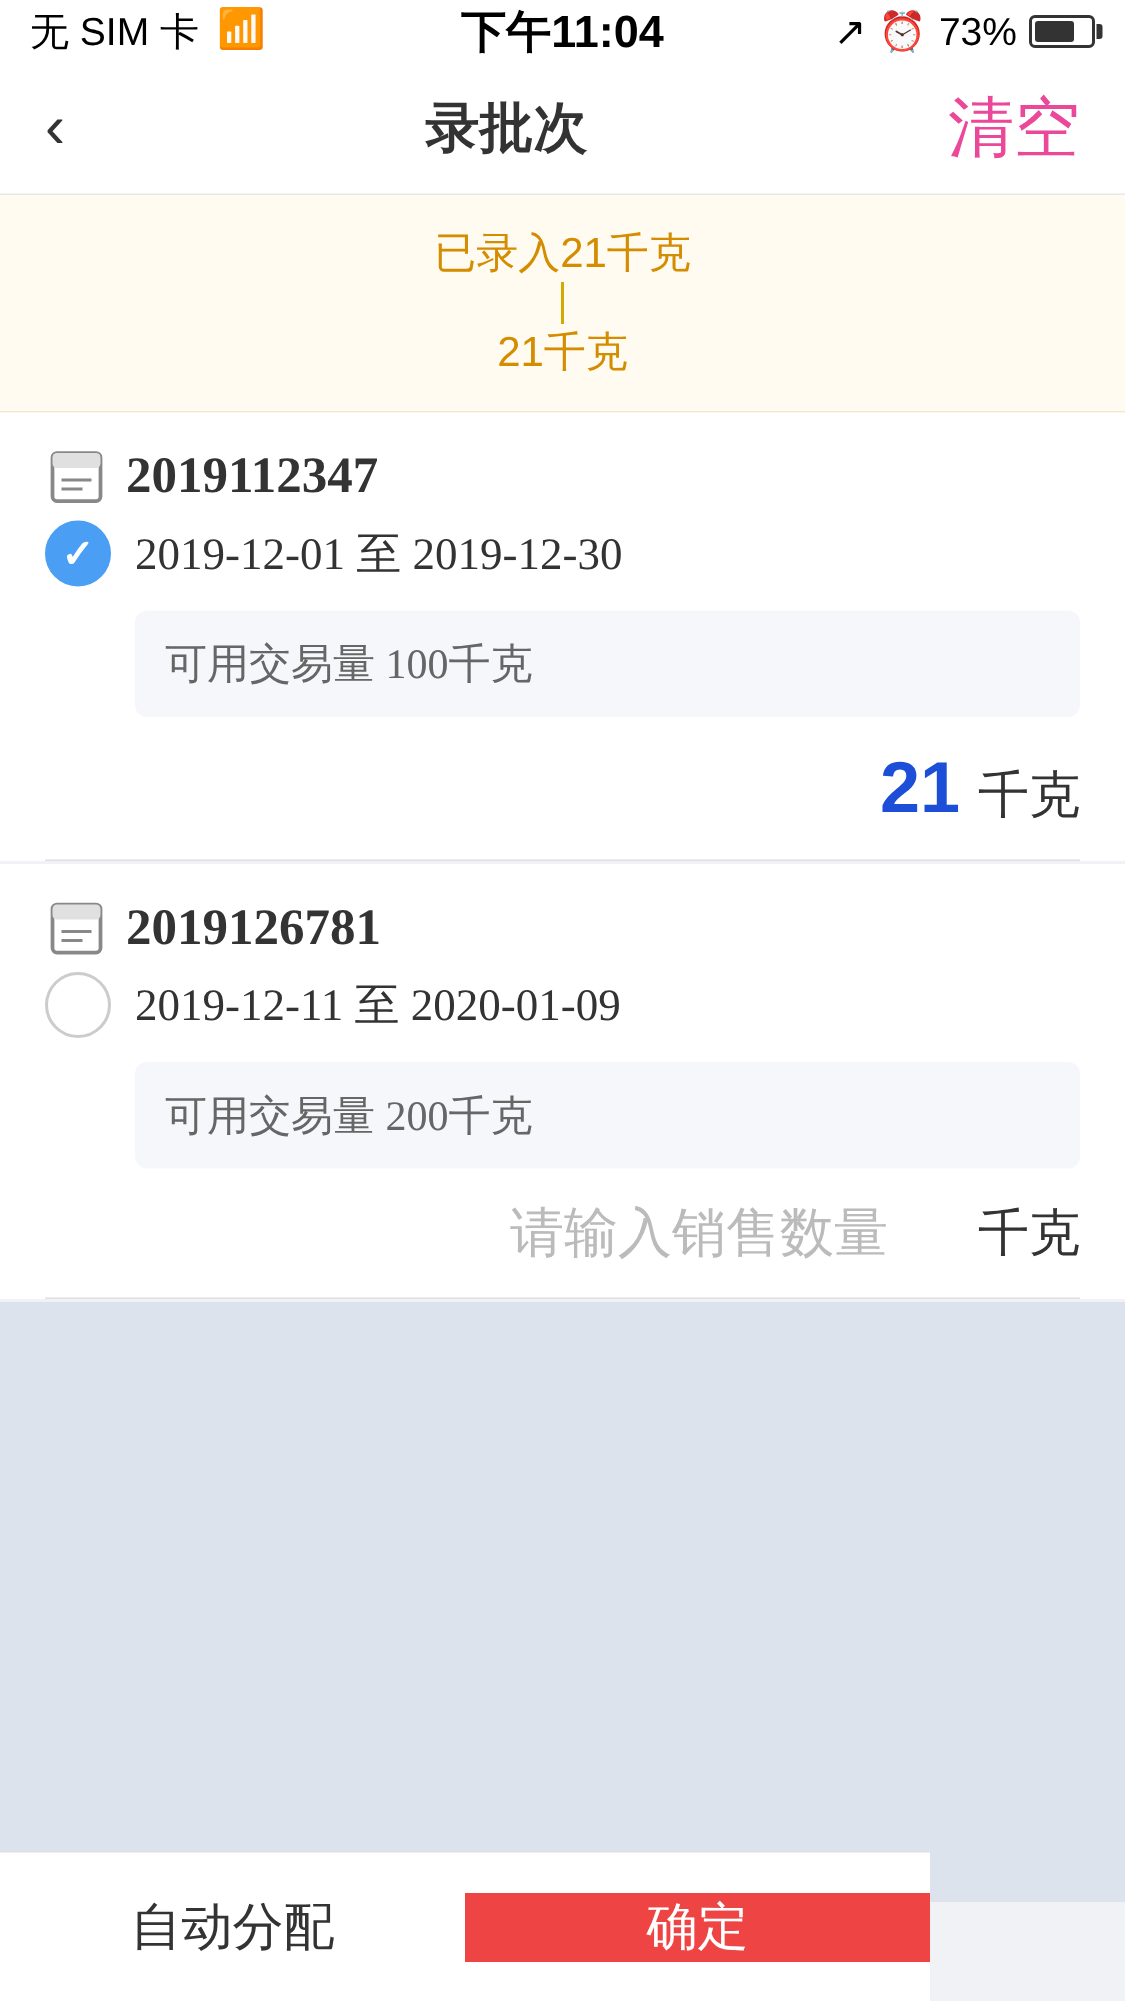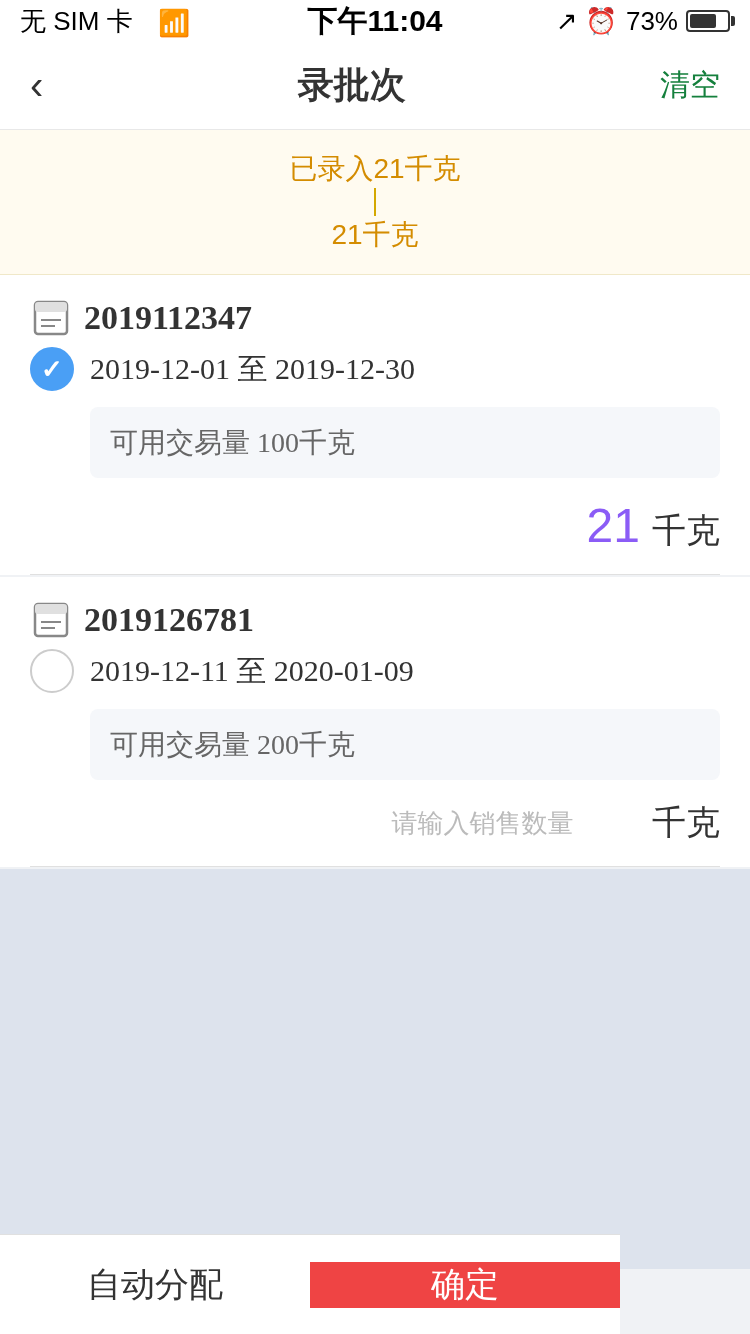--- a/index.html
+++ b/index.html
@@ -18,22 +18,22 @@
       background: #fff;
       display: flex;
       align-items: center;
       justify-content: space-between;
       padding: 0 20px;
       font-size: 26px;
       font-weight: 500;
     }
     .status-left {
       display: flex;
-      align-items: flex-end;
-      gap: 26px;
+      align-items: flex-start;
+      gap: 12px;
     }
     .status-center {
       position: absolute;
       left: 50%;
       transform: translateX(-50%);
       font-size: 30px;
       font-weight: 600;
     }
     .status-right {
       display: flex;
@@ -83,22 +83,22 @@
       font-size: 40px;
       color: #333;
       cursor: pointer;
     }
     .nav-title {
       font-size: 36px;
       font-weight: 600;
       color: #333;
     }
     .nav-action {
-      font-size: 30px;
-      color: #15803d;
+      font-size: 44px;
+      color: #ec4899;
     }
 
     
     .info-banner {
       background: #fffbf0;
       padding: 20px 30px;
       display: flex;
       align-items: center;
       gap: 0;
       border-bottom: 1px solid #f0e8c8;
@@ -192,22 +192,22 @@
     
     .amount-row {
       display: flex;
       justify-content: flex-end;
       align-items: baseline;
       padding: 20px 30px;
       gap: 12px;
     }
     .amount-value {
       font-size: 48px;
-      font-weight: 400;
-      color: #8b5cf6;
+      font-weight: 700;
+      color: #1d4ed8;
     }
     .amount-unit {
       font-size: 34px;
       color: #333;
     }
 
     
     .divider-line {
       height: 1px;
       background: #e0e0e0;
@@ -218,23 +218,23 @@
     .input-row {
       display: flex;
       justify-content: flex-end;
       align-items: center;
       padding: 20px 30px;
       gap: 12px;
     }
     .qty-input {
       border: none;
       outline: none;
-      font-size: 26px;
+      font-size: 36px;
       color: #0f766e;
-      text-align: center;
+      text-align: left;
       width: 300px;
       background: transparent;
     }
     .qty-input::placeholder {
       color: #bbb;
     }
     .input-unit {
       font-size: 34px;
       color: #333;
     }

